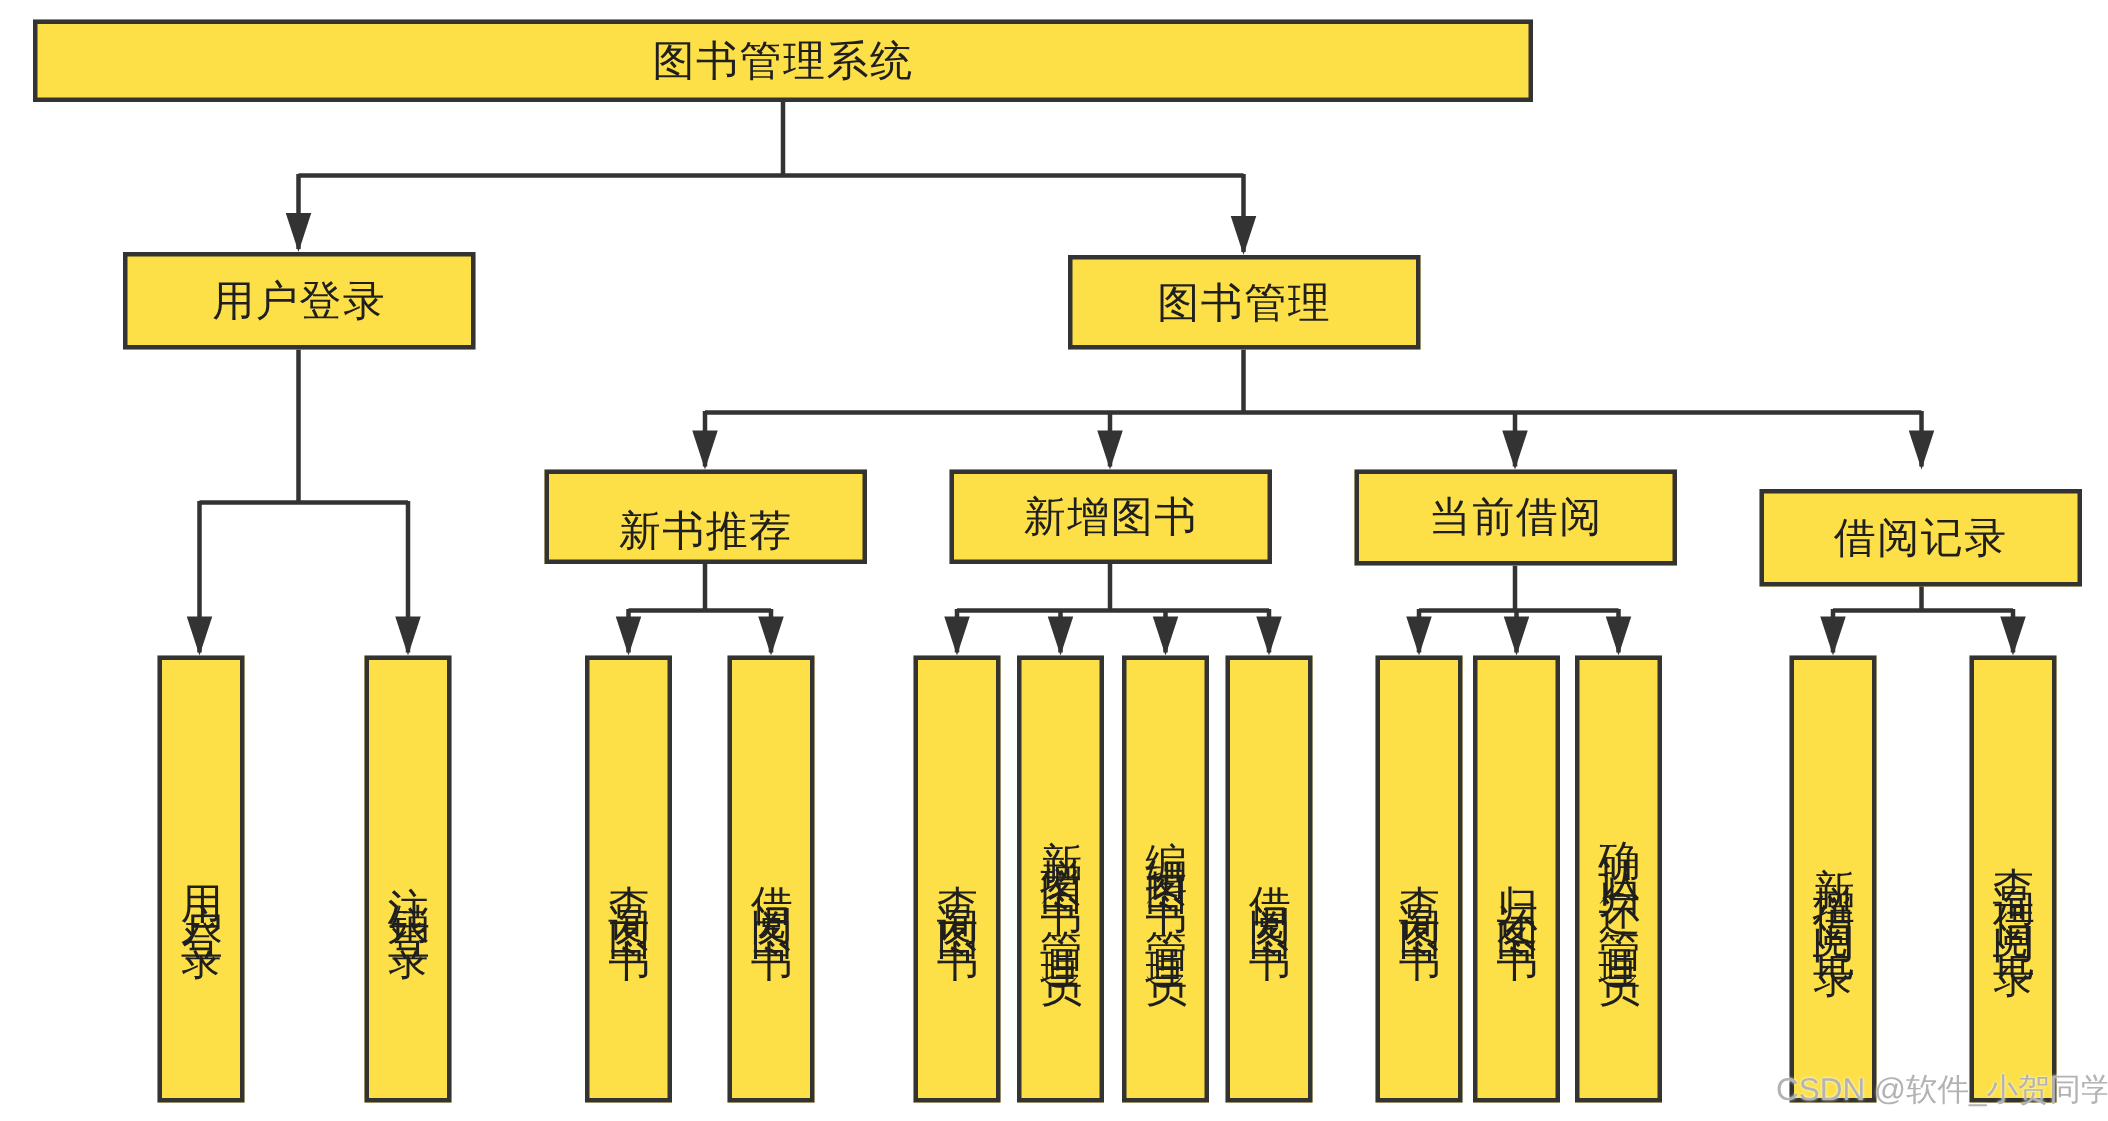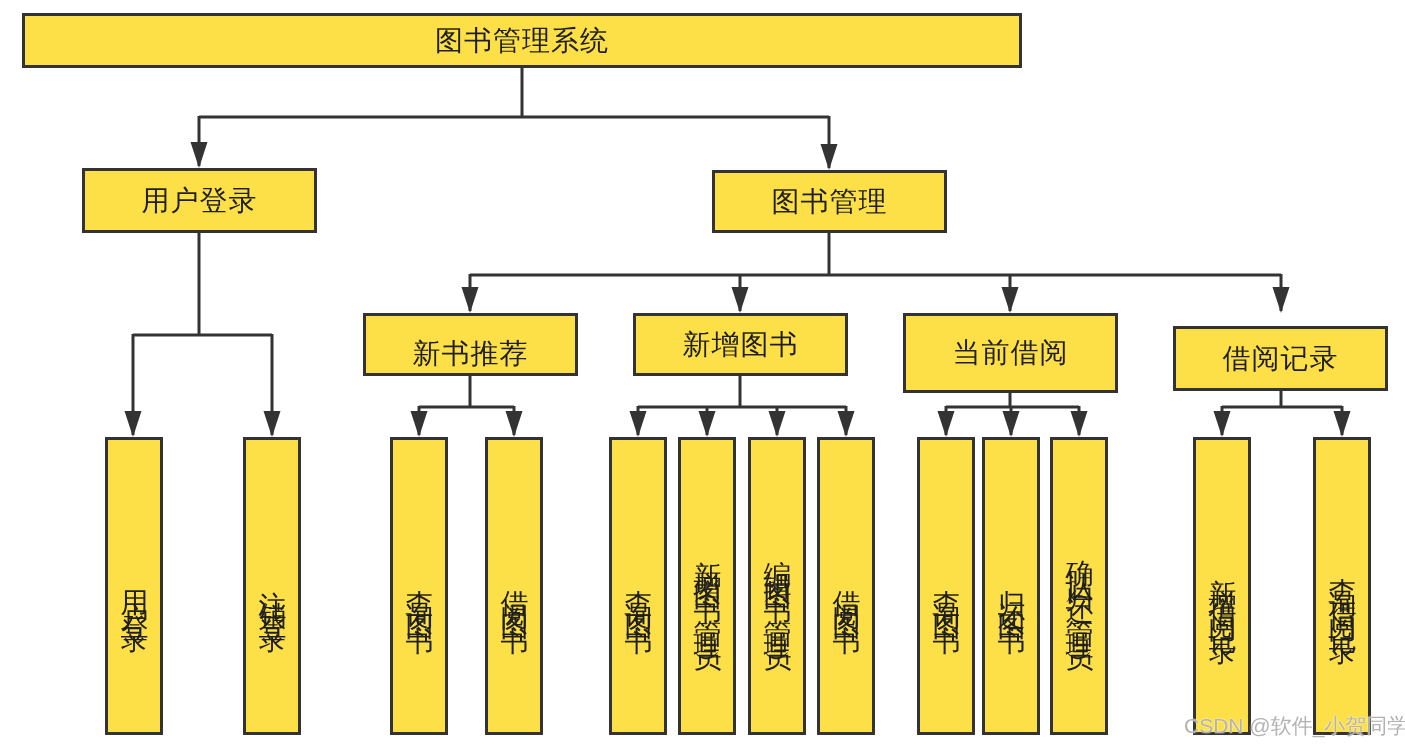--- a/index.html
+++ b/index.html
@@ -18,21 +18,21 @@
   .vbox .vtext {
     writing-mode:vertical-rl; text-orientation:mixed;
     letter-spacing:12px; margin-bottom:-12px; line-height:1;
   }
   
   .n-root           { left:22px;   top:13px;  width:1000px; height:55px; }
   .n-user-login     { left:82px;   top:168px; width:235px;  height:65px; }
   .n-book-mgmt      { left:712px;  top:170px; width:235px;  height:63px; }
   .n-new-book-rec   { left:363px;  top:313px; width:215px;  height:63px;align-items:flex-end; }
   .n-book-borrow    { left:633px;  top:313px; width:215px;  height:63px; }
-  .n-current-borrow { left:903px;  top:313px; width:215px;  height:80px; }
+  .n-current-borrow { left:903px;  top:313px; width:215px;  height:64px; }
   .n-borrow-record  { left:1173px; top:326px; width:215px;  height:65px; }
   .leaf { top:437px; width:58px; height:298px; }
   .l-user-login     { left:105px; }
   .l-logout         { left:243px; }
   .l-query-book-1   { left:390px; }
   .l-borrow-book-1  { left:485px; }
   .l-query-book-2   { left:609px; }
   .l-add-book       { left:678px; }
   .l-edit-book      { left:748px; }
   .l-borrow-book-2  { left:817px; }

